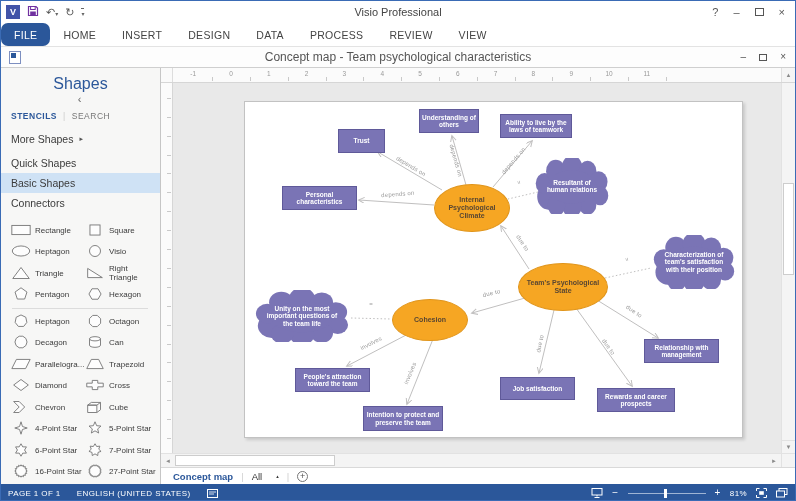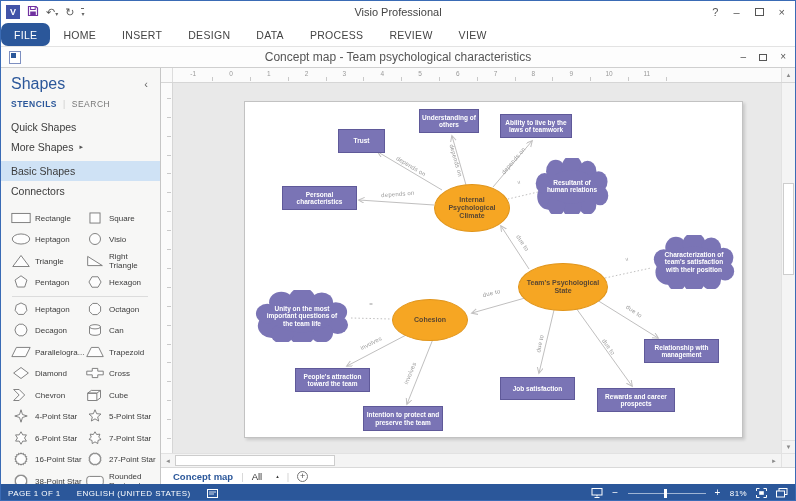--- a/index.html
+++ b/index.html
@@ -33,21 +33,21 @@
   .doc-icon{width:12px;height:13px;margin-left:8px;border:1px solid #7d8fc0;background:#fff;position:relative;z-index:2;}
   .doc-icon:before{content:"";position:absolute;left:1px;top:1px;width:5px;height:5px;background:#2b579a;}
   .doc-title{position:absolute;left:0;right:0;text-align:center;font-size:12px;color:#555;}
   .doc-controls{margin-left:auto;display:flex;align-items:center;gap:13px;padding-right:9px;color:#555;z-index:2;}
   .doc-controls .wc{font-size:10px;line-height:1;}
   .doc-controls .wc-box{width:8px;height:7px;}
   
   .main{display:flex;height:416px;}
   
   .shapes-panel{width:160px;background:#f7f7f6;border-right:1px solid #c6c6c6;display:flex;flex-direction:column;}
-  .shapes-header{display:flex;justify-content:space-between;align-items:center;padding:7px 10px 3px;}
+  .shapes-header{display:flex;justify-content:space-between;align-items:center;padding:7px 22px 3px;flex-direction:column;}
   .shapes-header .t{font-size:16px;color:#2b579a;}
   .collapse{font-size:11px;color:#666;padding-right:2px;}
   .stencil-tabs{padding:3px 10px 8px;font-size:8.5px;letter-spacing:.5px;color:#777;display:flex;gap:6px;align-items:center;}
   .stencil-tabs .st.active{color:#2b579a;font-weight:bold;}
   .stencil-tabs .sep{color:#ccc;}
   .nav{display:flex;flex-direction:column;}
   .nav-item{font-size:10.5px;color:#3b3b3b;padding:4px 10px;display:flex;align-items:center;gap:6px;}
   .nav-item .arr{font-size:7px;color:#555;}
   .nav-item.first{margin-bottom:4px;}
   .nav-item.selected{background:#cfe2f5;}
@@ -160,26 +160,26 @@
       <div class="shapes-header">
         <span class="t">Shapes</span>
         <span class="collapse">‹</span>
       </div>
       <div class="stencil-tabs">
         <span class="st active">STENCILS</span>
         <span class="sep">|</span>
         <span class="st">SEARCH</span>
       </div>
       <div class="nav" id="stencil-nav">
-          <div class="nav-item">
-            <span>Quick Shapes</span>
-          </div>
           <div class="nav-item first">
             <span>More Shapes</span>
             <span class="arr">▸</span>
+          </div>
+          <div class="nav-item">
+            <span>Quick Shapes</span>
           </div>
           <div class="nav-item selected">
             <span>Basic Shapes</span>
           </div>
           <div class="nav-item">
             <span>Connectors</span>
           </div>
         </div>
       <div class="shape-grid" id="shape-grid">
           <div class="shape-item">

